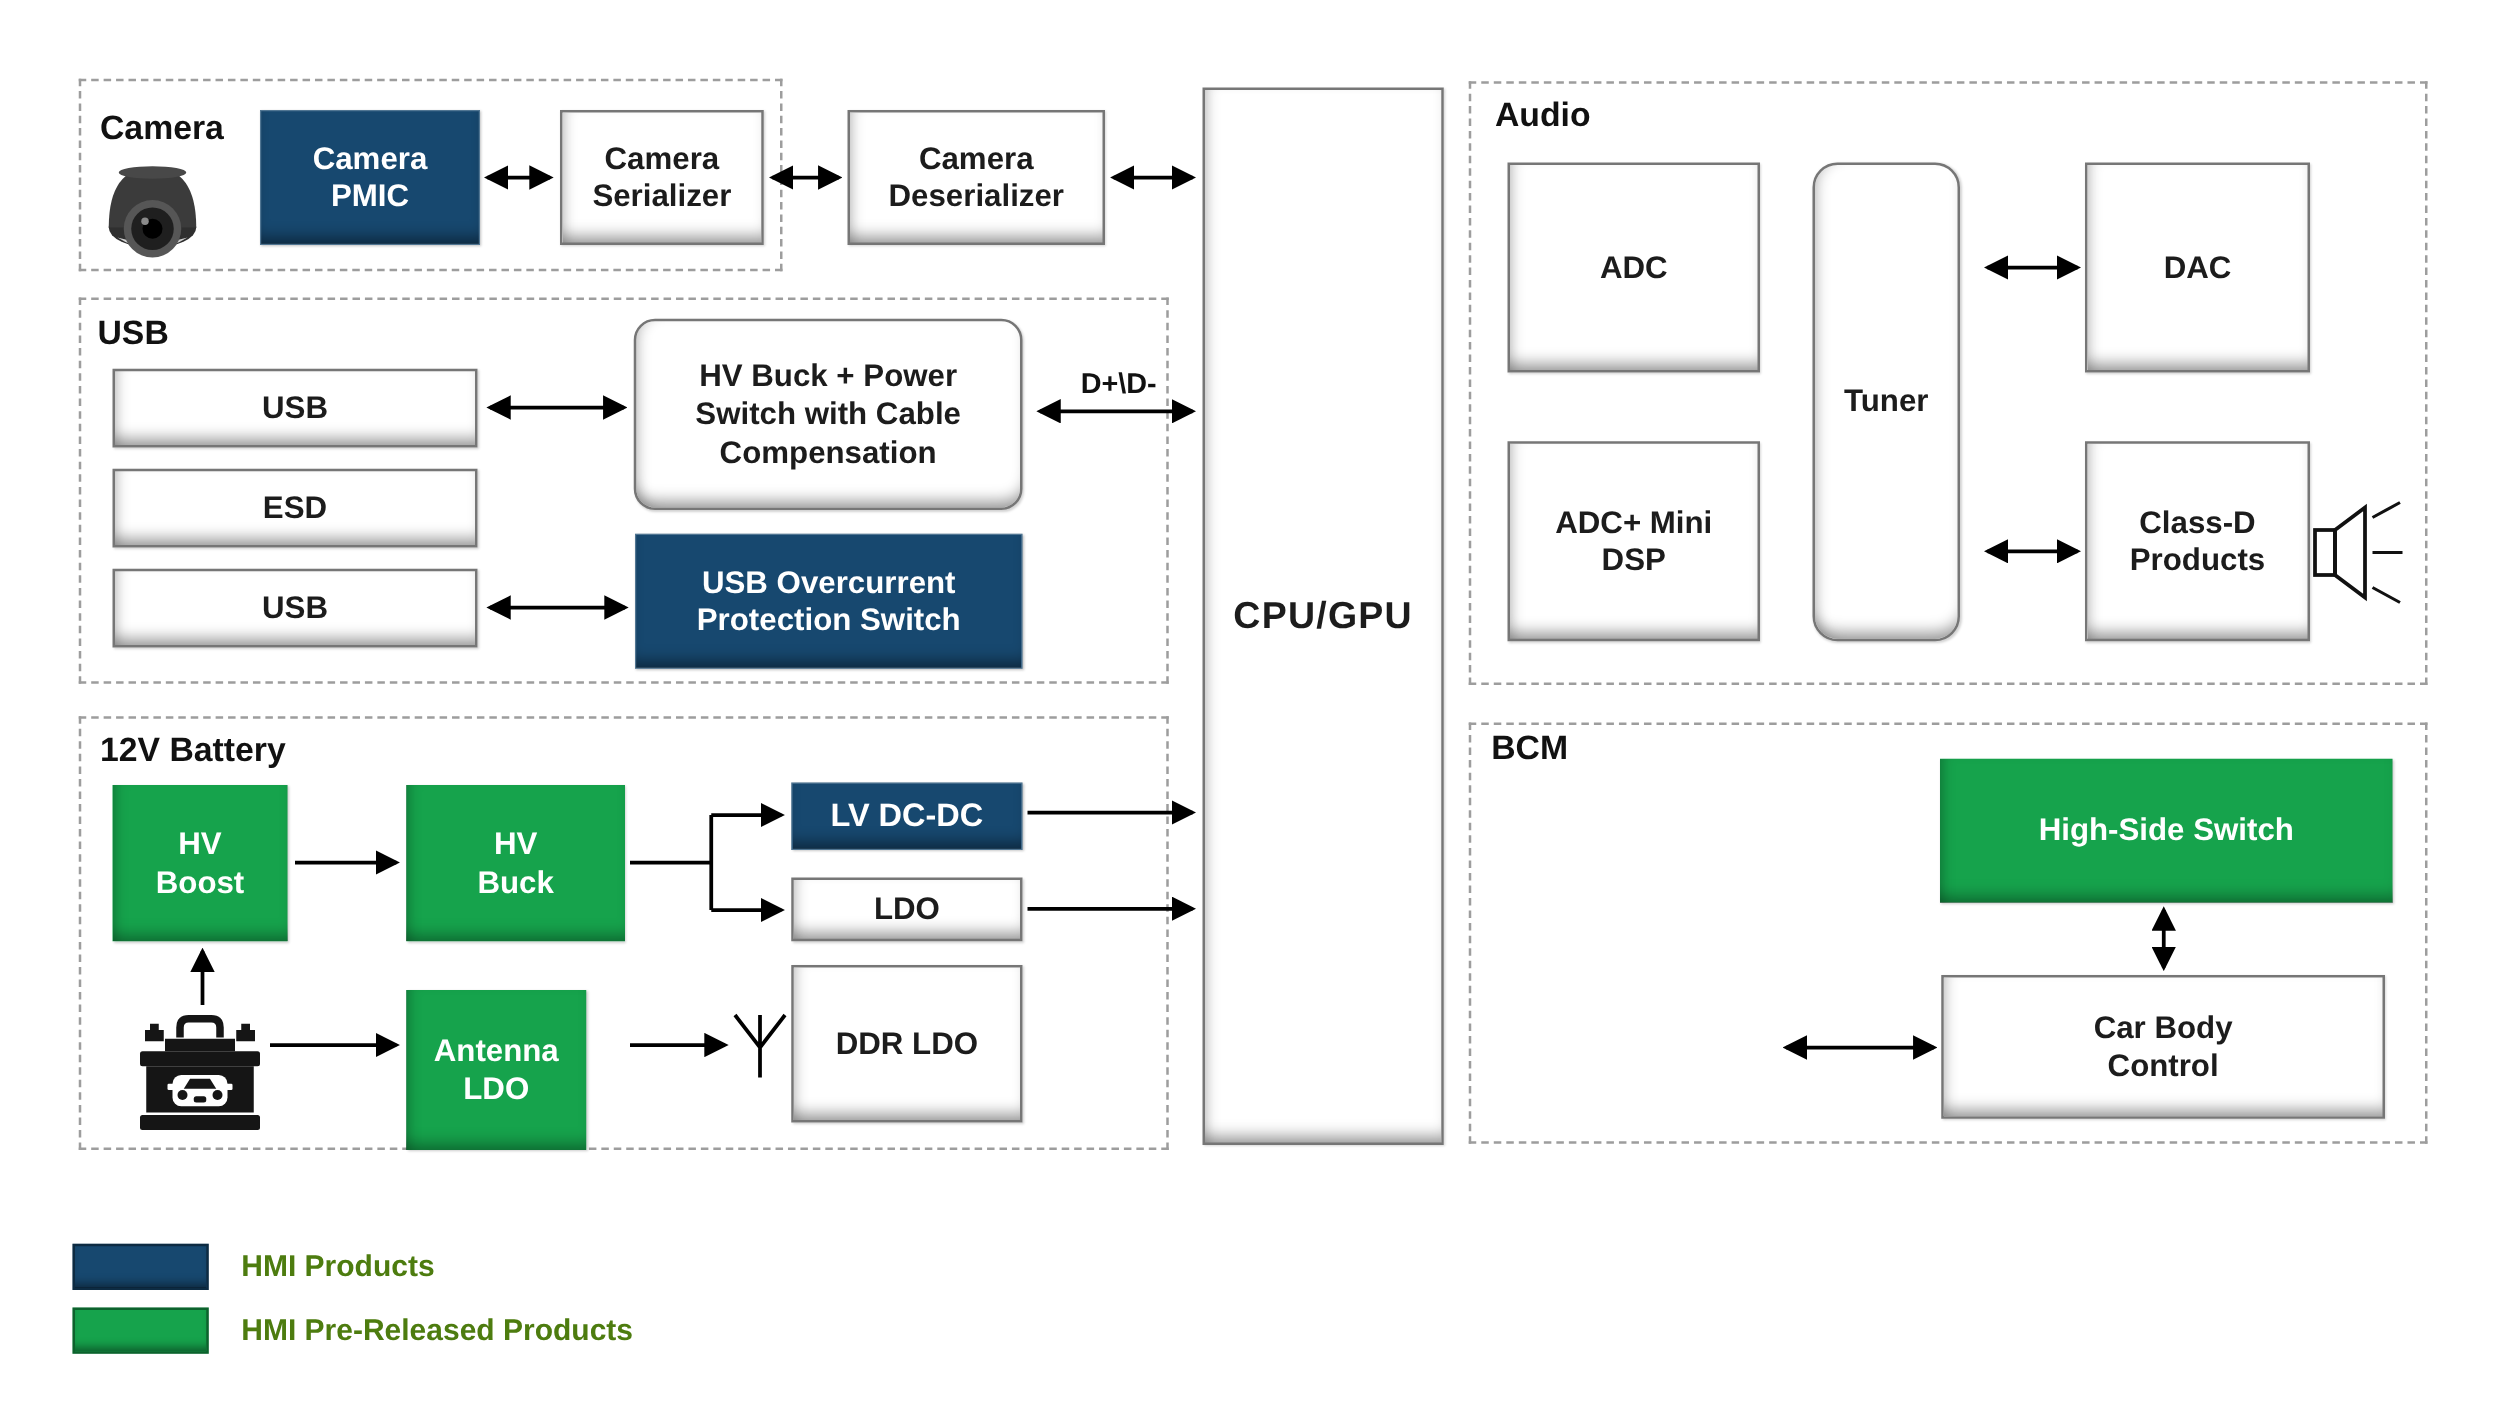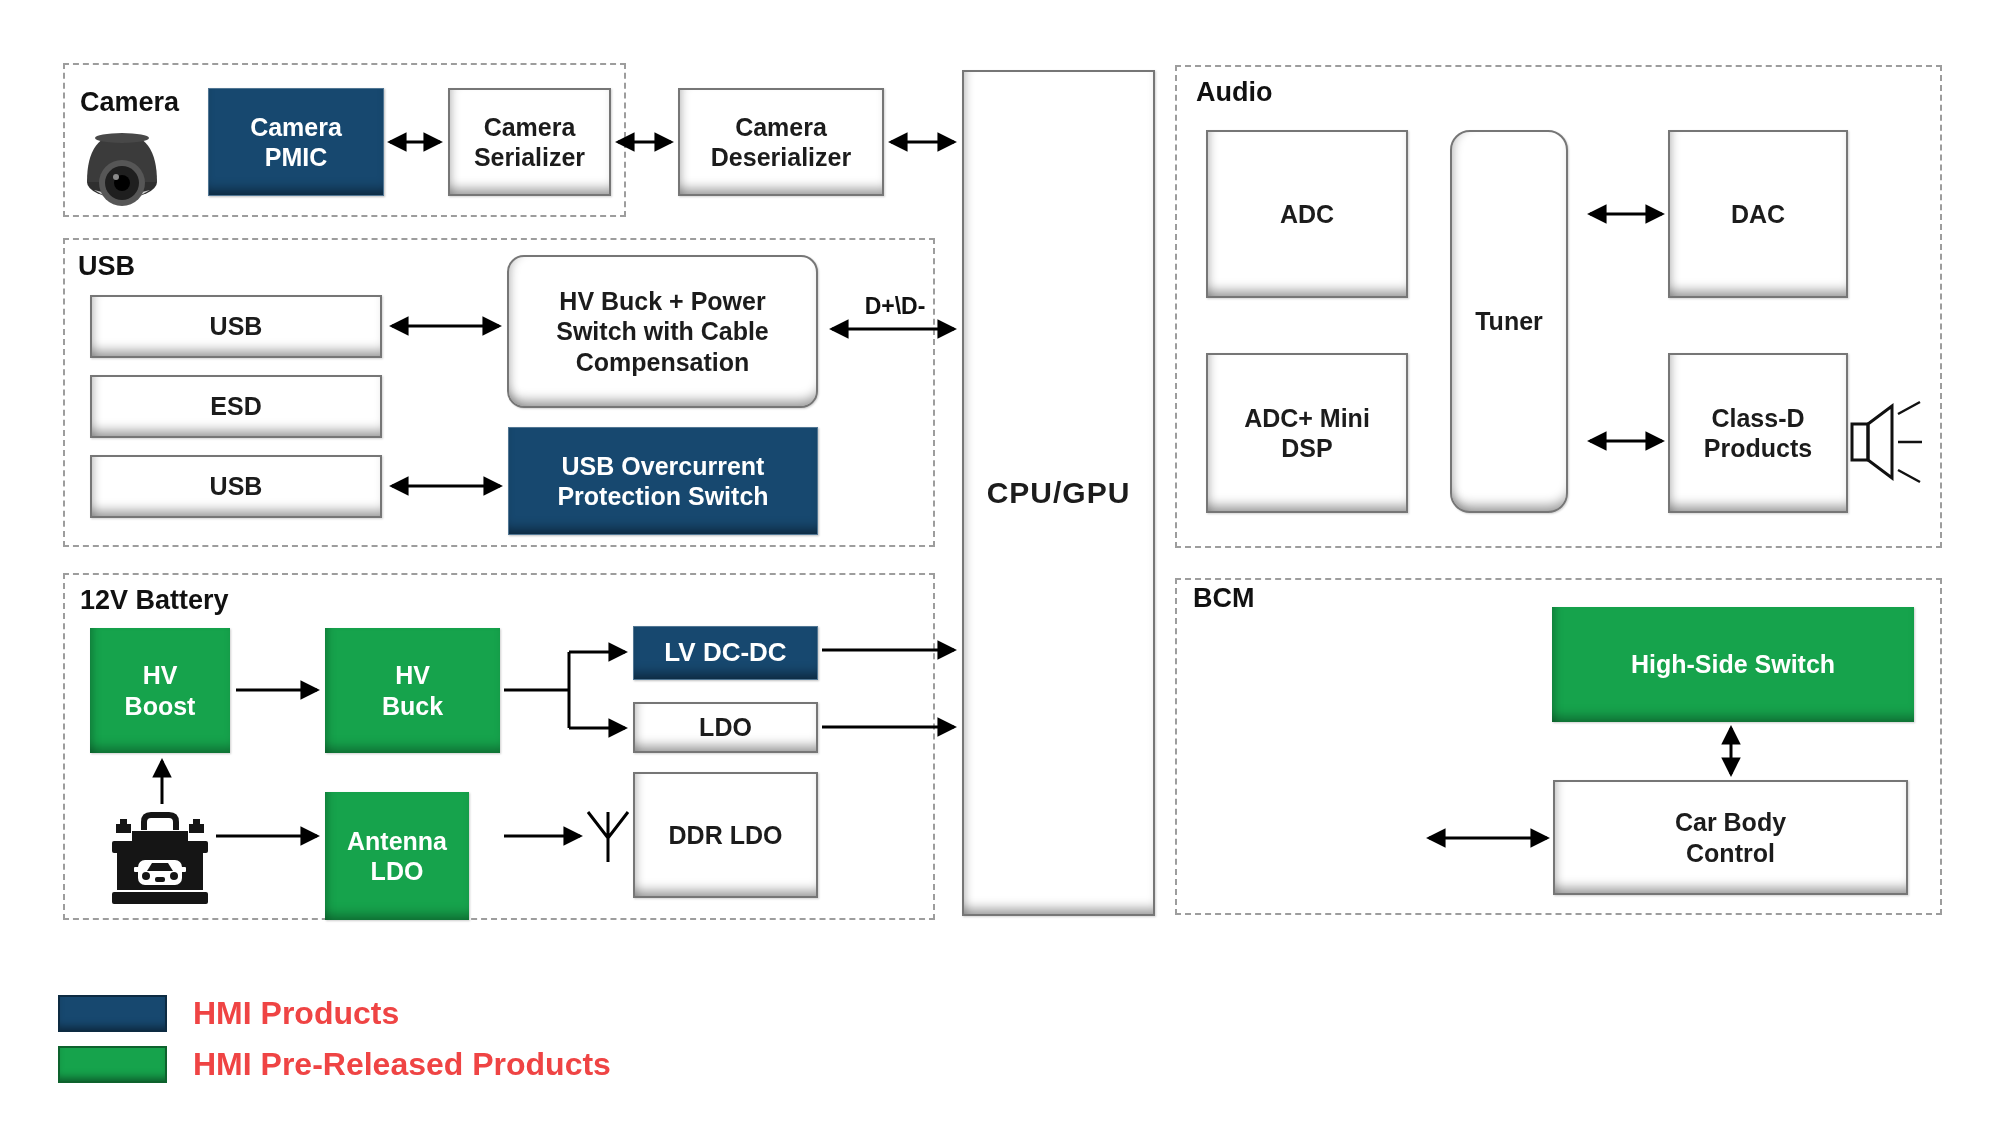--- a/index.html
+++ b/index.html
@@ -31,21 +31,21 @@
                inset 9px 0 10px -7px rgba(0,0,0,.25),
                1px 1px 2px rgba(0,0,0,.2);
   }
   .cpu-label{font-size:30px;letter-spacing:1px;}
   .overlay{position:absolute;left:0;top:0;pointer-events:none;}
   .dpdm{position:absolute;font-weight:bold;font-size:23px;color:#111;text-align:center;}
   .legend{position:absolute;left:58px;top:995px;display:flex;flex-direction:column;gap:14px;}
   .legend-row{display:flex;align-items:center;}
   .swatch{width:109px;height:37px;box-sizing:border-box;border:2px solid rgba(0,0,0,.4);
           box-shadow:inset 0 -8px 8px -5px rgba(0,0,0,.45);}
-  .legend-label{margin-left:26px;font-weight:bold;font-size:32px;color:#ef4444;white-space:nowrap;}
+  .legend-label{margin-left:26px;font-weight:bold;font-size:24px;color:#4d7c0f;white-space:nowrap;}
 </style>
 </head>
 <body>
 
 <div class="canvas">
 
   <div class="section" style="left:63px;top:63px;width:563px;height:154px;"></div>
   <div class="section" style="left:63px;top:238px;width:872px;height:309px;"></div>
   <div class="section" style="left:63px;top:573px;width:872px;height:347px;"></div>
   <div class="section" style="left:1175px;top:65px;width:767px;height:483px;"></div>

